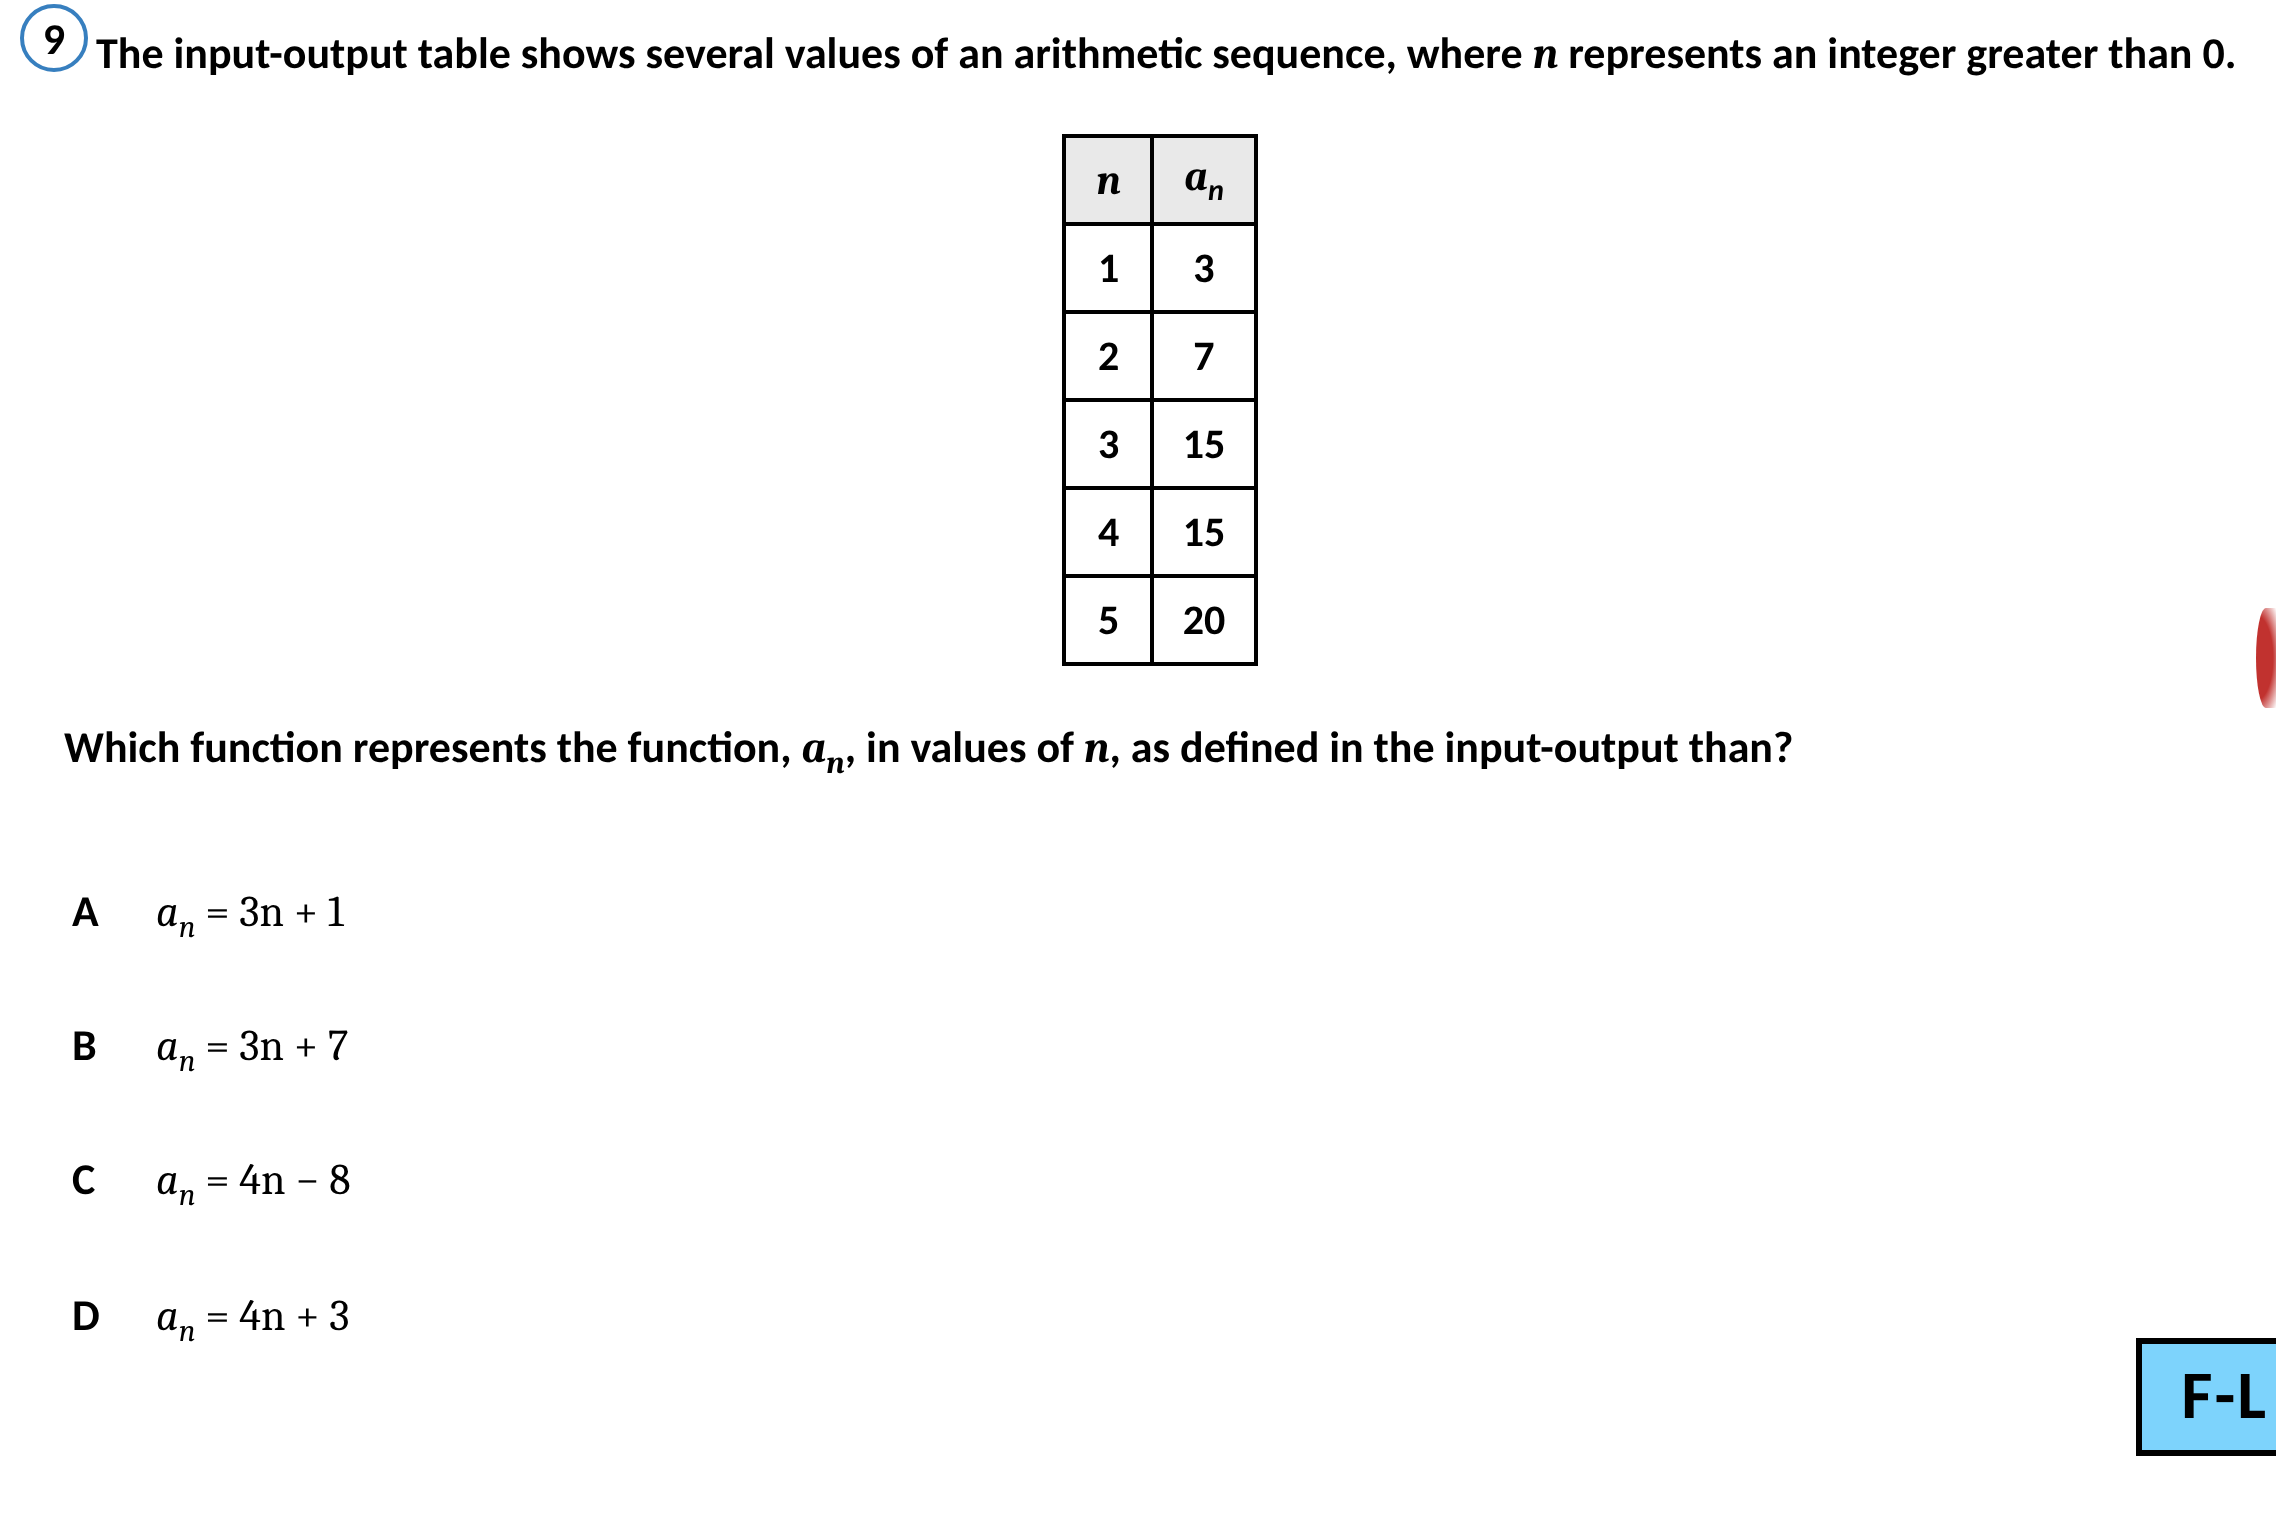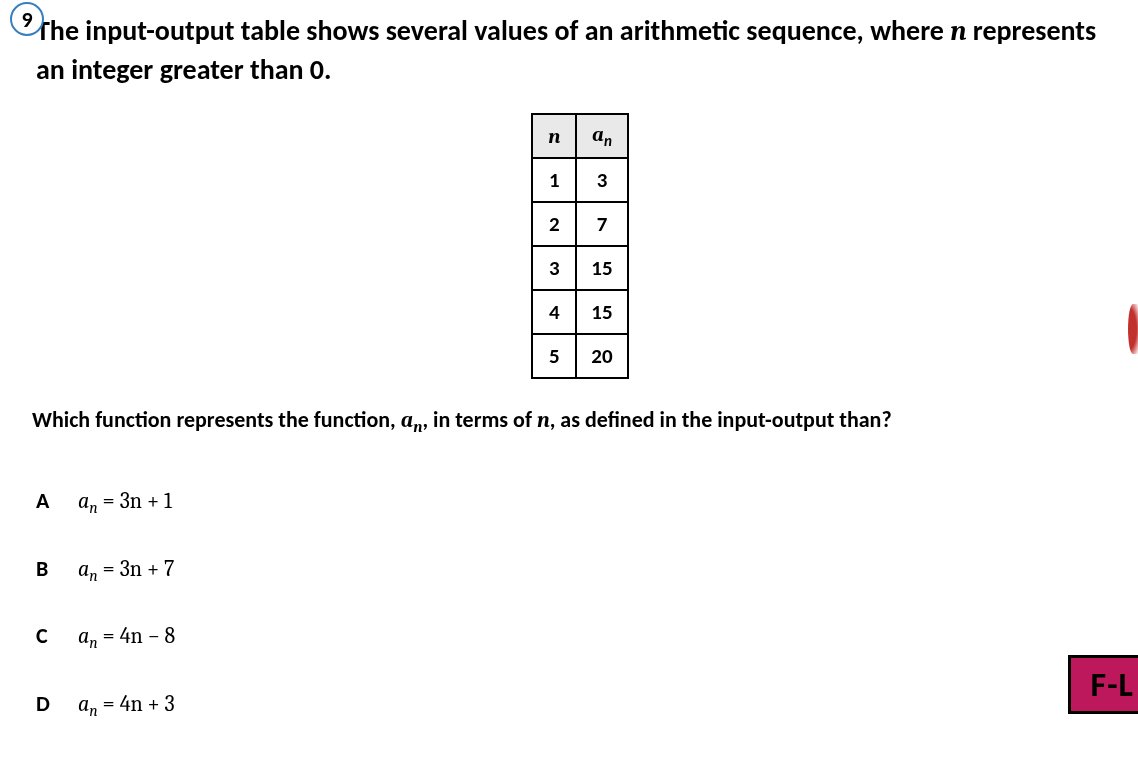--- a/index.html
+++ b/index.html
@@ -22,24 +22,24 @@
       border-radius: 50%;
       display: flex;
       align-items: center;
       justify-content: center;
       font-size: 22px;
       font-weight: 700;
       background: #fff;
       z-index: 2;
     }
     .prompt1 {
-      font-size: 28px;
+      font-size: 22px;
       font-weight: 700;
       line-height: 1.35;
-      margin-left: 4px;
+      margin-left: 16px;
       margin-top: 6px;
       margin-bottom: 24px;
     }
     .italic { font-style: italic; font-family: 'Cambria', 'Times New Roman', serif; }
     .seq-table {
       border-collapse: collapse;
       margin: 0 auto 26px auto;
     }
     .seq-table th, .seq-table td {
       border: 2px solid #000;
@@ -77,22 +77,22 @@
       width: 20px;
     }
     .choice-formula {
       font-family: 'Cambria', 'Times New Roman', serif;
       font-size: 22px;
       margin-top: 16px;
     }
     .fl-box {
       position: absolute;
       right: 0;
-      bottom: 56px;
-      background: #be185d;
+      bottom: 42px;
+      background: #7dd3fc;
       border: 3px solid #000;
       border-right: none;
       padding: 6px 4px 6px 20px;
       font-size: 34px;
       font-weight: 700;
       letter-spacing: 1px;
     }
     .red-blob {
       position: absolute;
       right: 0;
@@ -140,21 +140,21 @@
       <td>15</td>
     </tr>
     <tr>
       <td>5</td>
       <td>20</td>
     </tr>
   </tbody>
 </table>
 
 <p class="prompt2">
-  <span>Which function represents the function, </span><span class="italic"><span>a</span><span class="sub">n</span></span><span>, in terms of </span><span class="italic">n</span><span>, as defined in the input-output than?</span>
+  <span>Which function represents the function, </span><span class="italic"><span>a</span><span class="sub">n</span></span><span>, in values of </span><span class="italic">n</span><span>, as defined in the input-output than?</span>
 </p>
 
 <div class="choices">
   <div class="choice">
     <span class="choice-letter">A</span>
     <span class="choice-formula"><span class="italic">a</span><span class="sub">n</span><span> = </span><span>3n + 1</span></span>
   </div>
   <div class="choice">
     <span class="choice-letter">B</span>
     <span class="choice-formula"><span class="italic">a</span><span class="sub">n</span><span> = </span><span>3n + 7</span></span>

